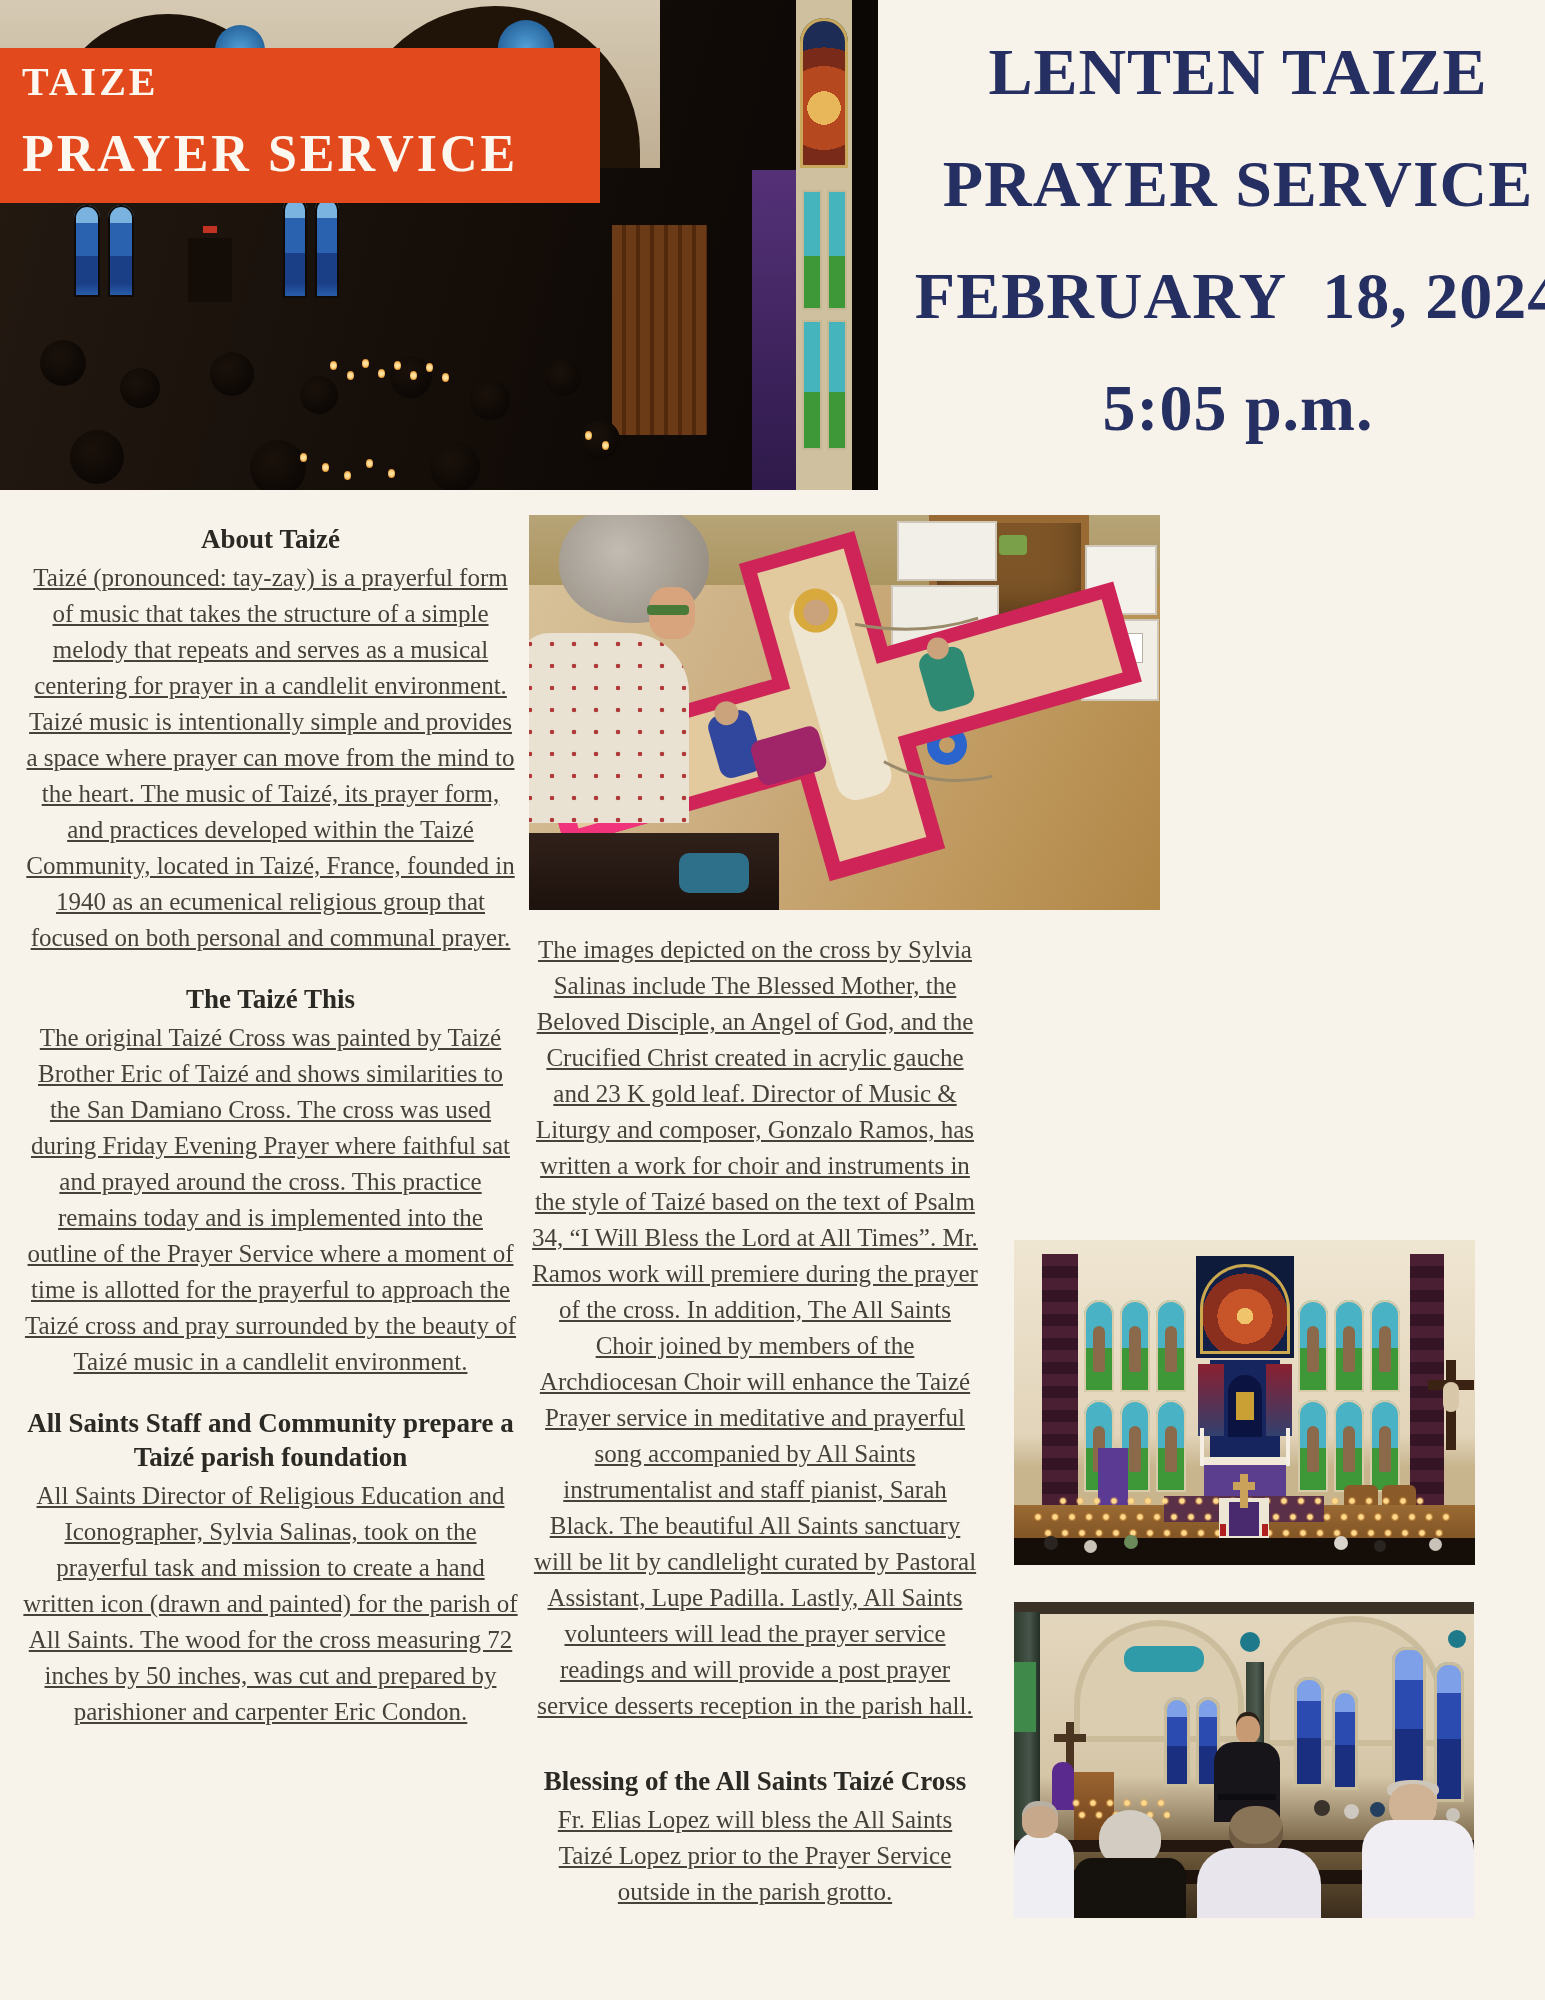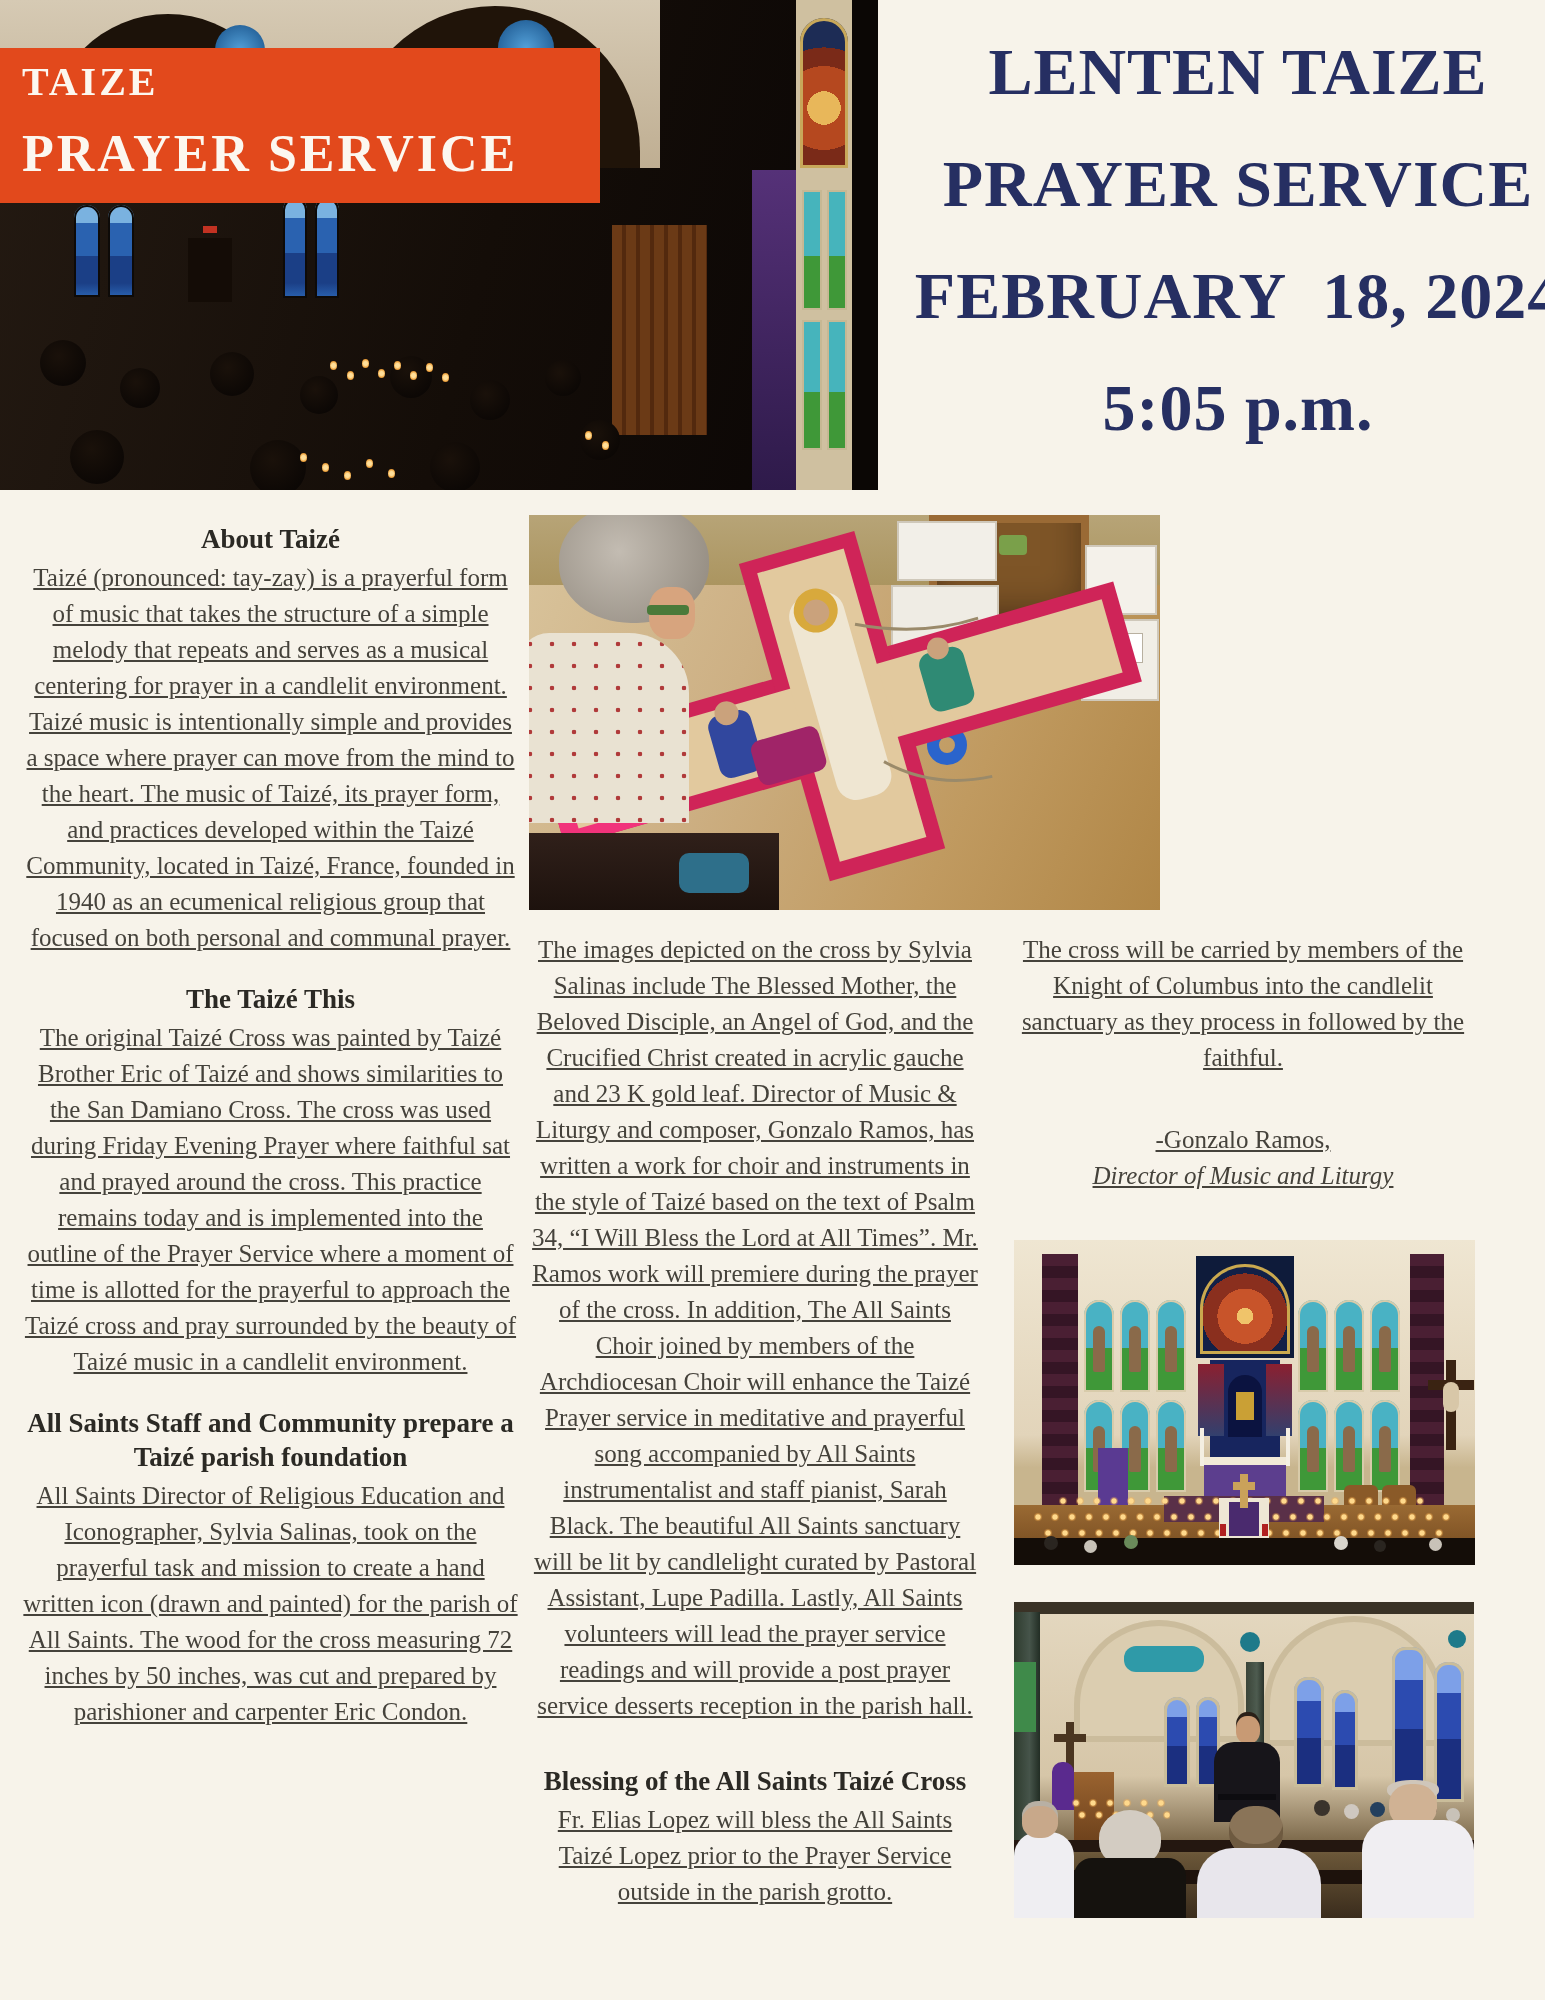--- a/index.html
+++ b/index.html
@@ -178,25 +178,20 @@
     <div class="a" style="left:0;top:318px;width:250px;height:77px;background:linear-gradient(180deg,#30201a,#1d120d);"></div>
     <div class="a" style="left:150px;top:338px;width:70px;height:40px;border-radius:10px;background:#2e6f8a;"></div>
   </div>
 
   <div class="col mid-col">
     <p>The images depicted on the cross by Sylvia Salinas include The Blessed Mother, the Beloved Disciple, an Angel of God, and the Crucified Christ created in acrylic gauche and 23 K gold leaf. Director of Music &amp; Liturgy and composer, Gonzalo Ramos, has written a work for choir and instruments in the style of Taizé based on the text of Psalm 34, “I Will Bless the Lord at All Times”. Mr. Ramos work will premiere during the prayer of the cross. In addition, The All Saints Choir joined by members of the Archdiocesan Choir will enhance the Taizé Prayer service in meditative and prayerful song accompanied by All Saints instrumentalist and staff pianist, Sarah Black. The beautiful All Saints sanctuary will be lit by candlelight curated by Pastoral Assistant, Lupe Padilla. Lastly, All Saints volunteers will lead the prayer service readings and will provide a post prayer service desserts reception in the parish hall.</p>
     <h2 class="blessing-h">Blessing of the All Saints Taizé Cross</h2>
     <p>Fr. Elias Lopez will bless the All Saints Taizé Lopez prior to the Prayer Service outside in the parish grotto.</p>
   </div>
 
-  <div class="col right-col">
-    <p>The cross will be carried by members of the Knight of Columbus into the candlelit sanctuary as they process in followed by the faithful.</p>
-    <p class="sig">-Gonzalo Ramos,</p>
-    <p class="sig-title">Director of Music and Liturgy</p>
-  </div>
 
   <div class="photo" style="left:1014px;top:1240px;width:461px;height:325px;">
     <div class="a" style="inset:0;background:linear-gradient(180deg,#efe6d2 0%,#e2d4ba 60%,#c8b58e 70%);"></div>
 
     <div class="a" style="left:28px;top:14px;width:36px;height:252px;background:repeating-linear-gradient(0deg,#4a1f33 0 12px,#351525 12px 24px);"></div>
     <div class="a" style="left:396px;top:14px;width:34px;height:252px;background:repeating-linear-gradient(0deg,#4a1f33 0 12px,#351525 12px 24px);"></div>
 
     <div class="niche" style="left:70px;top:60px;"></div>
     <div class="niche" style="left:106px;top:60px;"></div>
     <div class="niche" style="left:142px;top:60px;"></div>

